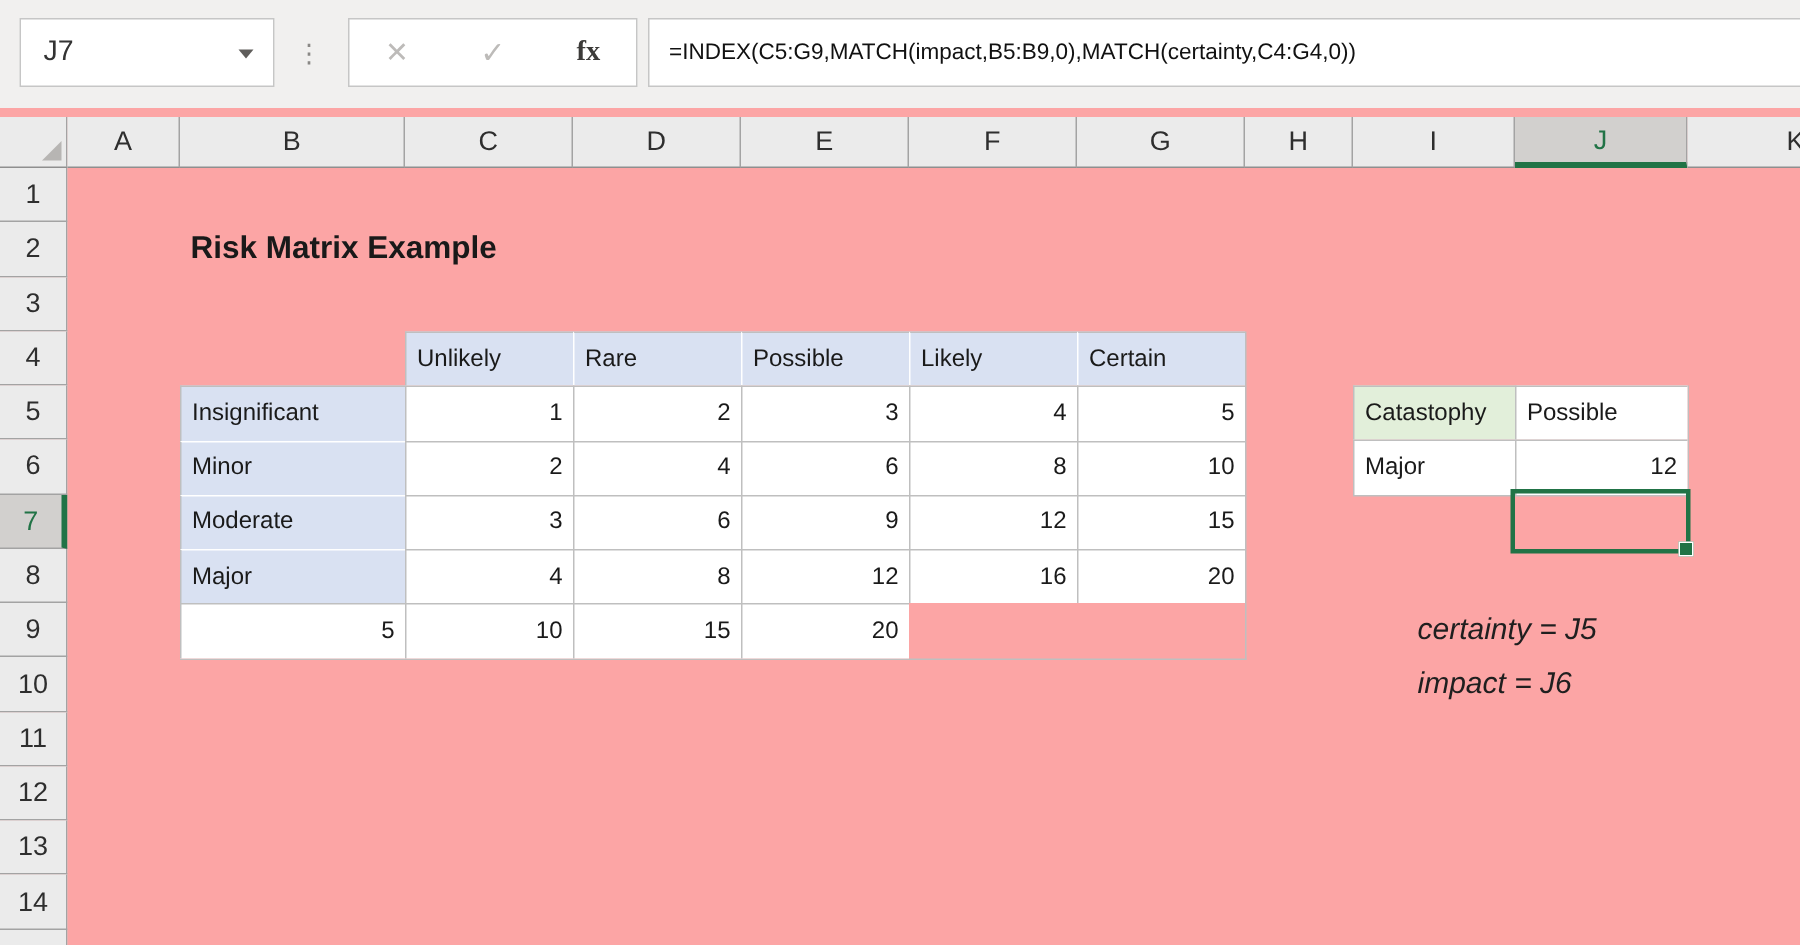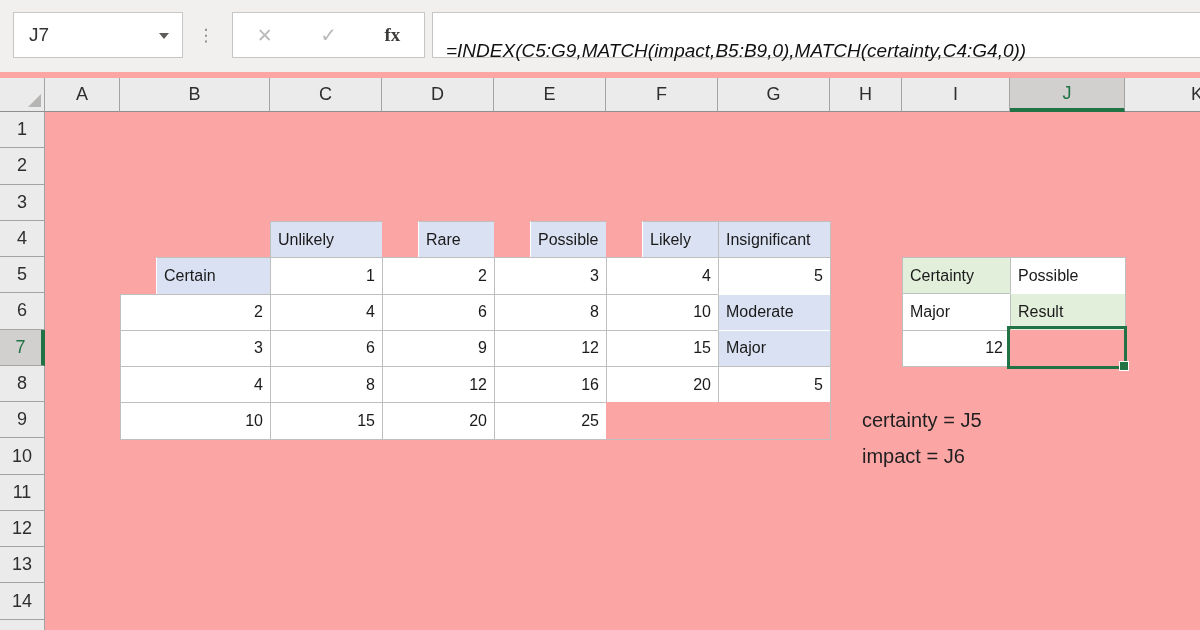--- a/index.html
+++ b/index.html
@@ -31,21 +31,21 @@
     background:#fff; border:1px solid #C6C6C6; box-sizing:border-box;
     display:flex; align-items:center; justify-content:space-around;
   }
   .icon-cancel { color:#BDBBB9; font-size:19px; }
   .icon-enter  { color:#BDBBB9; font-size:20px; }
   .icon-fx     { color:#3C3B39; font-size:19px; font-family:"Liberation Serif", serif; font-weight:bold; }
   .fbar {
     position:absolute; left:432px; top:12px; width:772px; height:46px;
     background:#fff; border:1px solid #C6C6C6; box-sizing:border-box;
   }
-  .fbar .ftext { position:absolute; left:13px; top:16px; line-height:44px; font-size:19px; color:#111; white-space:nowrap;font-style:italic; }
+  .fbar .ftext { position:absolute; left:13px; top:0; line-height:44px; font-size:15px; color:#111; white-space:nowrap; }
 
   
   .colhead { position:absolute; left:0; top:78px; height:34px; width:1280px; display:flex; }
   .ch {
     box-sizing:border-box; height:34px; background:#EBEBEB;
     border-right:1px solid #A3A3A3; border-bottom:1px solid #8F8F8F;
     text-align:center; line-height:32px; font-size:18px; color:#2E2E2E;
     flex:0 0 auto; position:relative;
   }
   .w45{width:45px}.w75{width:75px}.w150{width:150px}.w112{width:112px}
@@ -86,38 +86,38 @@
   }
   .cell {
     box-sizing:border-box; display:flex; align-items:center;
     border-top:1px solid #BFBFBF; border-left:1px solid #BFBFBF;
     font-size:16px; color:#1a1a1a; background:#fff;
     padding-left:7px; overflow:hidden; white-space:nowrap;
   }
   .cell.num { justify-content:flex-end; padding-left:0; padding-right:7px; }
   .cell.empty { border:none; background:transparent; }
   .cell.blue { background:#D9E1F2; }
-  .cell.bh-sub { border-left-color:#FFFFFF;margin-left:36px; }
+  .cell.bh-sub { border-left-color:#FFFFFF; }
   .cell.bl-sub { border-top-color:#FFFFFF; }
   .cell.green { background:#E2EFDA; }
   .cell.g-sub { border-top-color:#FFFFFF; }
 
   
   .selbox {
     position:absolute; left:1007px; top:326px; width:120px; height:43px;
     border:3px solid #217346; box-sizing:border-box; z-index:5;
   }
   .handle {
     position:absolute; right:-5px; bottom:-5px; width:8px; height:8px;
     background:#217346; border:1px solid #fff; box-sizing:content-box;
   }
 
   .note {
-    position:absolute; left:862px; height:36px; line-height:36px;
-    font-size:20px; color:#1F1F1F;
+    position:absolute; left:945px; height:36px; line-height:36px;
+    font-size:20px; font-style:italic; color:#1F1F1F;
   }
   .note.n1 { top:402px; }
   .note.n2 { top:438px; }
 </style>
 </head>
 <body>
 
 <div id="app">
 
   <div class="topbar">
@@ -164,36 +164,38 @@
     <div class="rh">8</div>
     <div class="rh">9</div>
     <div class="rh">10</div>
     <div class="rh">11</div>
     <div class="rh">12</div>
     <div class="rh">13</div>
     <div class="rh">14</div>
     <div class="rh">15</div>
   </div>
 
+  <div class="title">Risk Matrix Example</div>
 
   <div class="mx">
     <div class="cell empty"></div>
     <div class="cell blue">Unlikely</div>
     <div class="cell blue bh-sub">Rare</div>
     <div class="cell blue bh-sub">Possible</div>
     <div class="cell blue bh-sub">Likely</div>
+    <div class="cell blue bh-sub">Certain</div>
+
     <div class="cell blue">Insignificant</div>
-
-    <div class="cell blue bh-sub">Certain</div>
     <div class="cell num">1</div>
     <div class="cell num">2</div>
     <div class="cell num">3</div>
     <div class="cell num">4</div>
     <div class="cell num">5</div>
 
+    <div class="cell blue bl-sub">Minor</div>
     <div class="cell num">2</div>
     <div class="cell num">4</div>
     <div class="cell num">6</div>
     <div class="cell num">8</div>
     <div class="cell num">10</div>
 
     <div class="cell blue bl-sub">Moderate</div>
     <div class="cell num">3</div>
     <div class="cell num">6</div>
     <div class="cell num">9</div>
@@ -204,28 +206,26 @@
     <div class="cell num">4</div>
     <div class="cell num">8</div>
     <div class="cell num">12</div>
     <div class="cell num">16</div>
     <div class="cell num">20</div>
 
     <div class="cell num">5</div>
     <div class="cell num">10</div>
     <div class="cell num">15</div>
     <div class="cell num">20</div>
-    <div class="cell num">25</div>
   </div>
 
   <div class="lk">
-    <div class="cell green">Certainty</div>
+    <div class="cell green">Catastophy</div>
     <div class="cell">Possible</div>
     <div class="cell">Major</div>
-    <div class="cell green g-sub">Result</div>
     <div class="cell num">12</div>
   </div>
 
   <div class="selbox">
     <span class="handle"></span>
   </div>
 
   <div class="note n1">certainty = J5</div>
   <div class="note n2">impact = J6</div>
 

